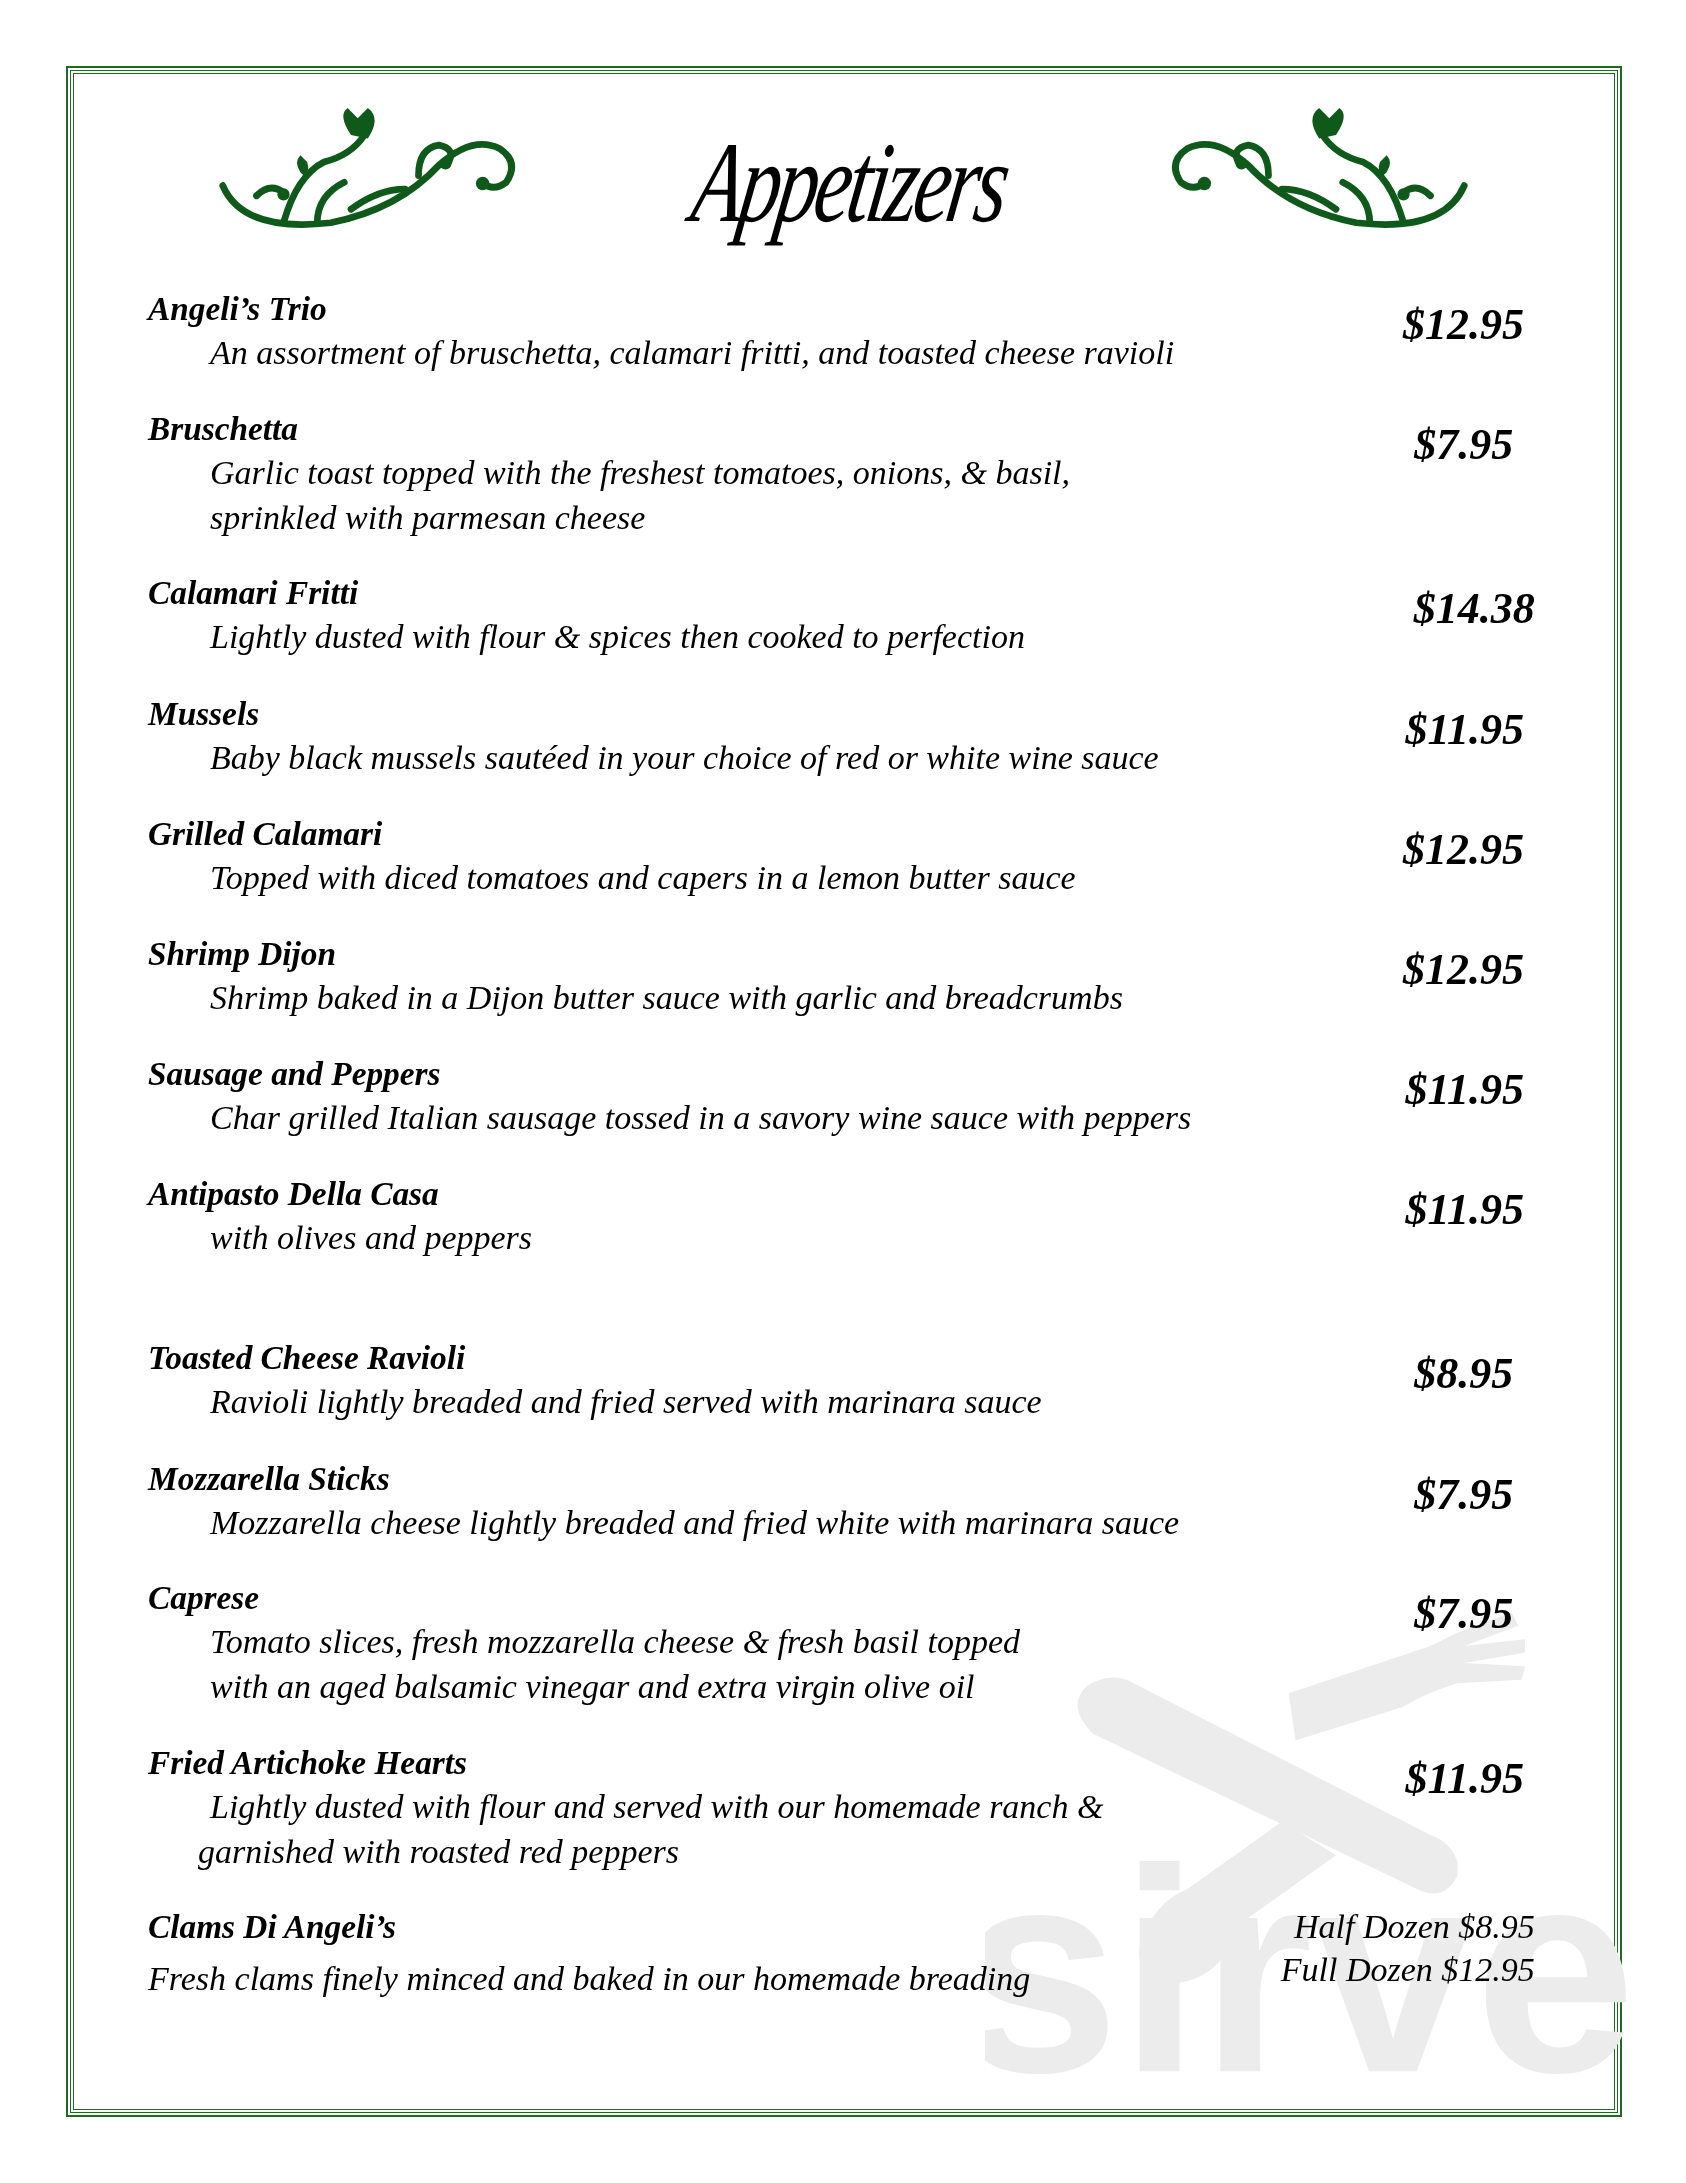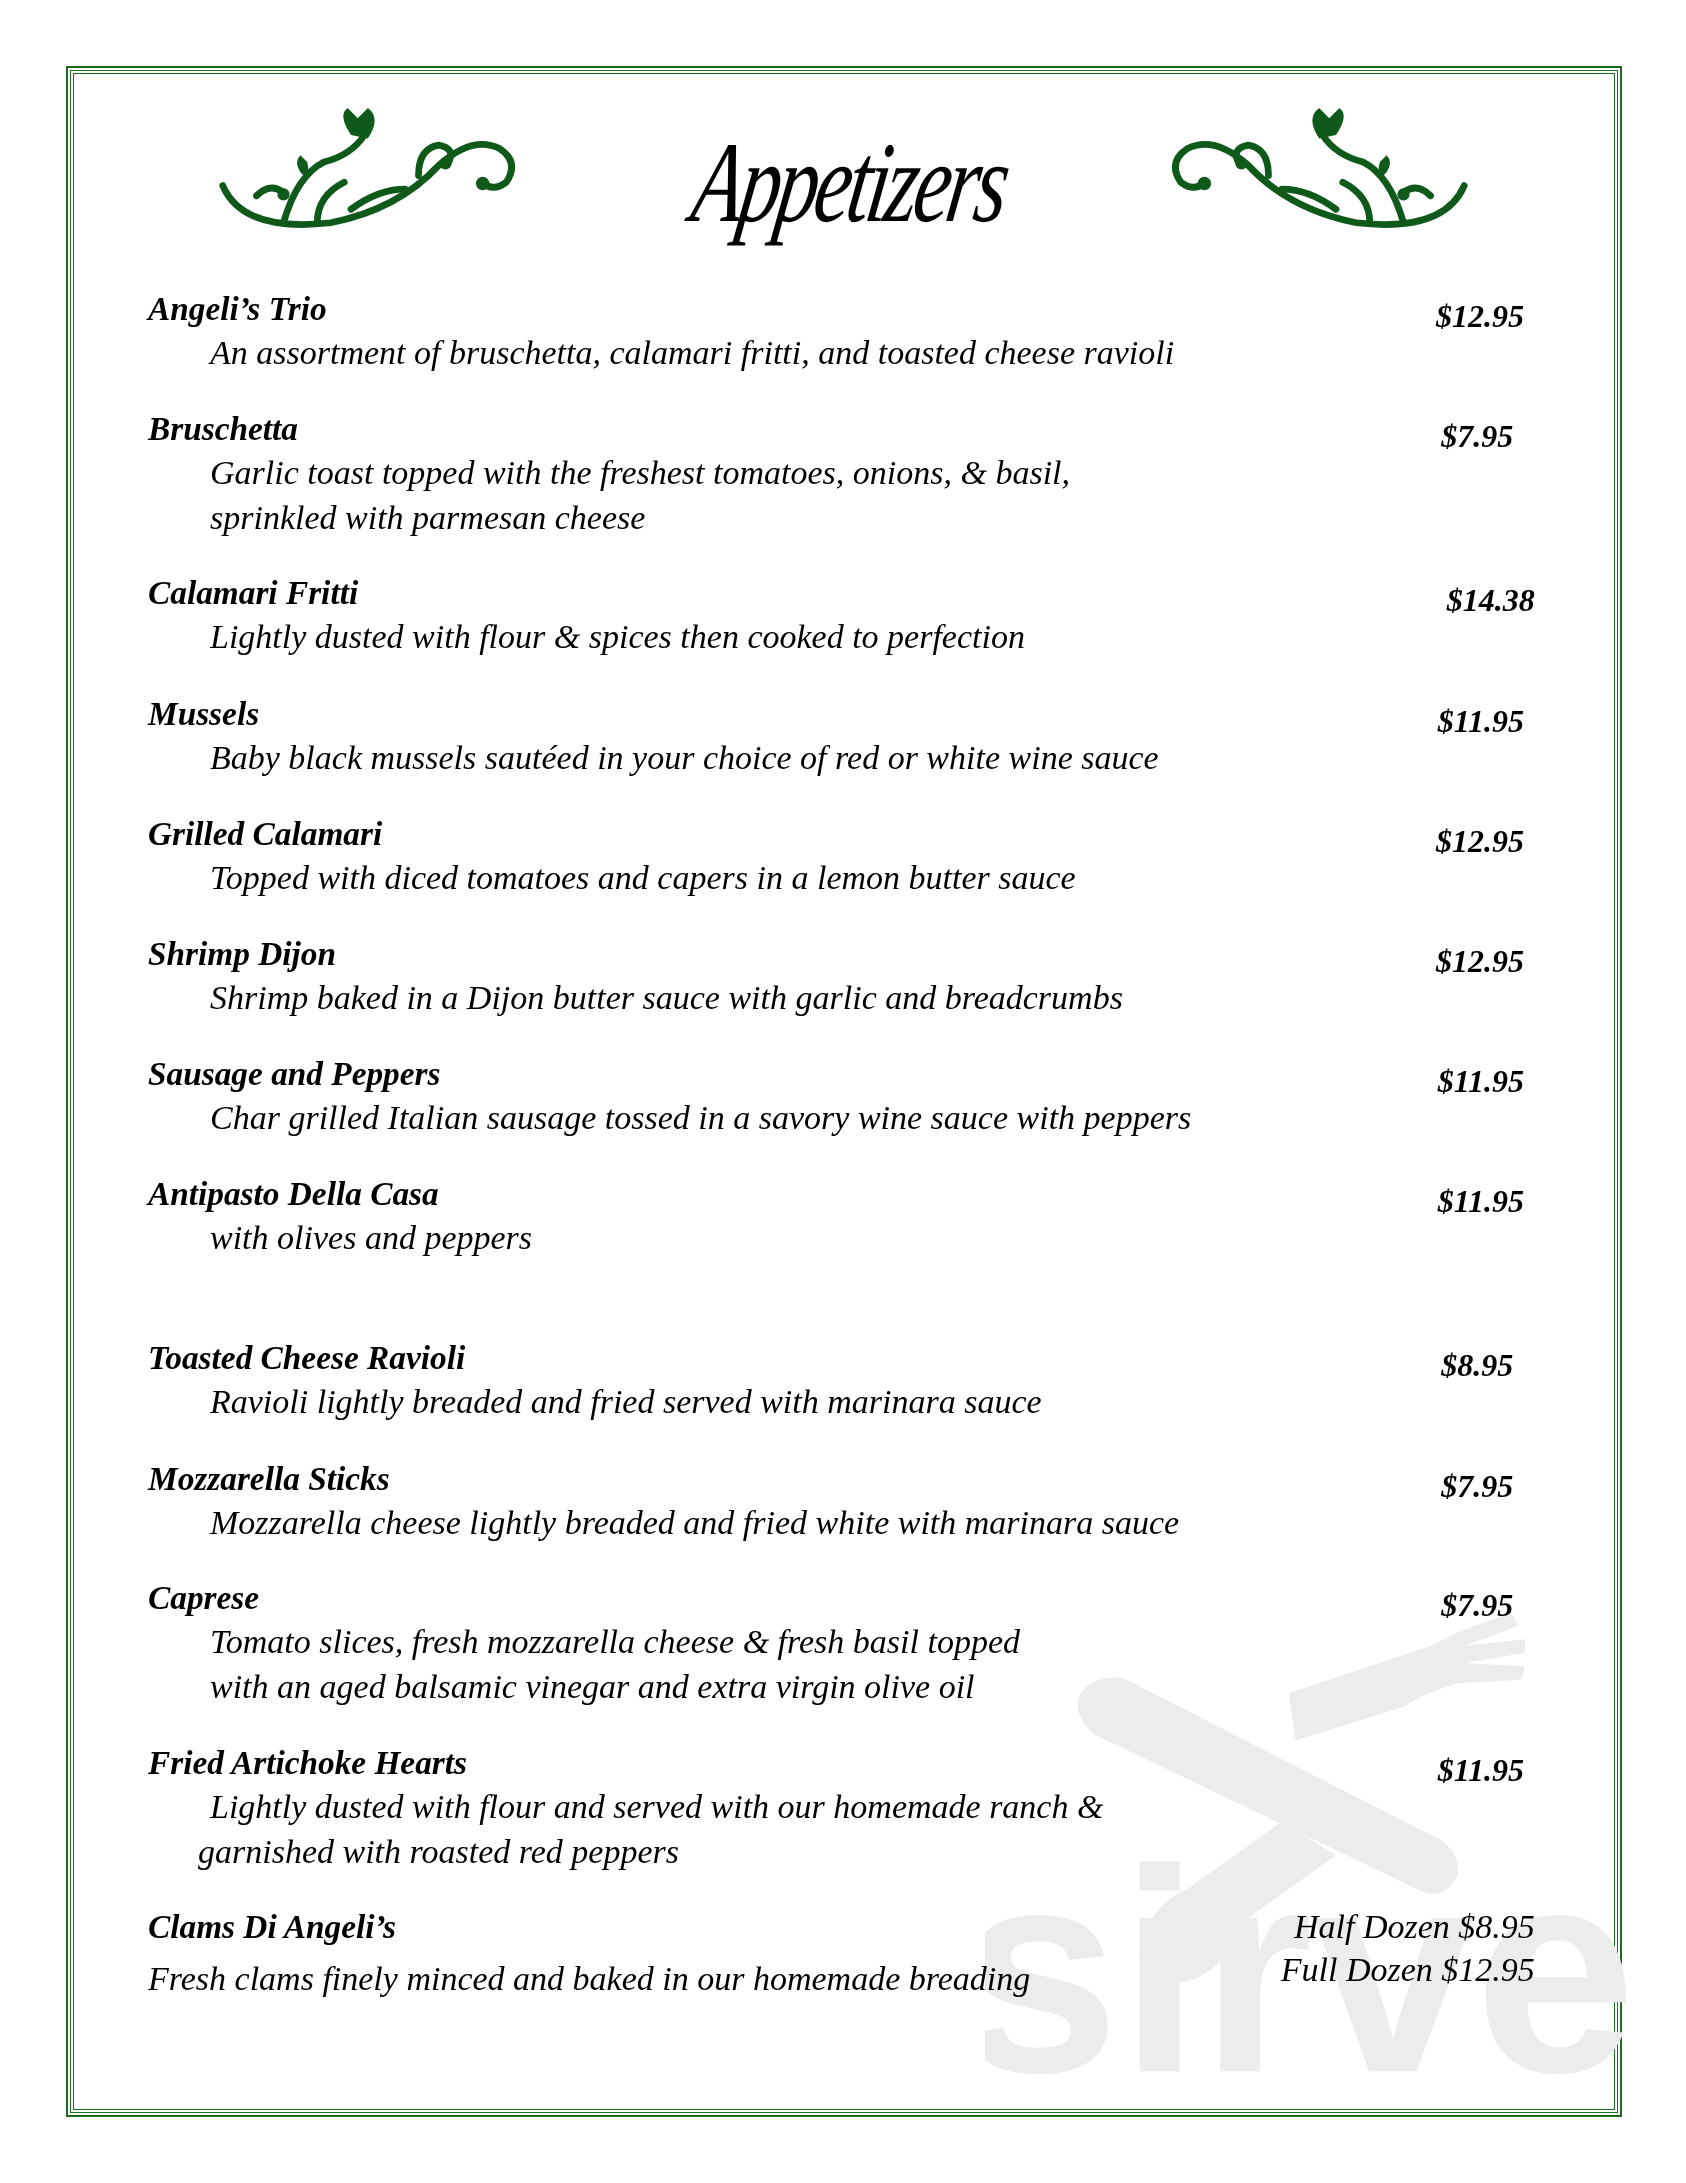--- a/index.html
+++ b/index.html
@@ -16,21 +16,21 @@
   .flourish { position:absolute; top:6.7px; width:378px; height:135px; }
   .flourish.left { left:216px; }
   .flourish.right { left:1093px; transform:scaleX(-1); }
   .title { position:absolute; left:607px; top:13.5px; width:486px; text-align:center;
            font-family:"Liberation Serif","DejaVu Serif",serif; font-style:italic;
            font-size:115px; line-height:135px; letter-spacing:-5.4px;
            transform:scaleX(0.72) skewX(-12deg); transform-origin:center; color:#000; }
   .item { position:absolute; left:148px; width:1376px; }
   .name { font-style:italic; font-weight:bold; font-size:34px; line-height:43px; white-space:nowrap;
           transform:scaleX(0.98); transform-origin:left; }
-  .price { position:absolute; right:0; top:8px; font-style:italic; font-weight:bold; font-size:32px;
+  .price { position:absolute; right:0; top:16px; font-style:italic; font-weight:bold; font-size:44px;
            line-height:43px; white-space:nowrap; text-align:right; }
   .desc { font-style:italic; font-size:34px; line-height:45px; padding-left:62px; white-space:nowrap; }
   .desc.alt { padding-left:50px; }
   .desc.flush { padding-left:0;margin-top:8px; }
   .clams-prices { position:absolute; right:-10.8px; top:0; text-align:right; }
   .clams-prices div { font-style:italic; font-weight:normal; font-size:34px; line-height:43px; white-space:nowrap; }
 </style>
 </head>
 <body>
 

